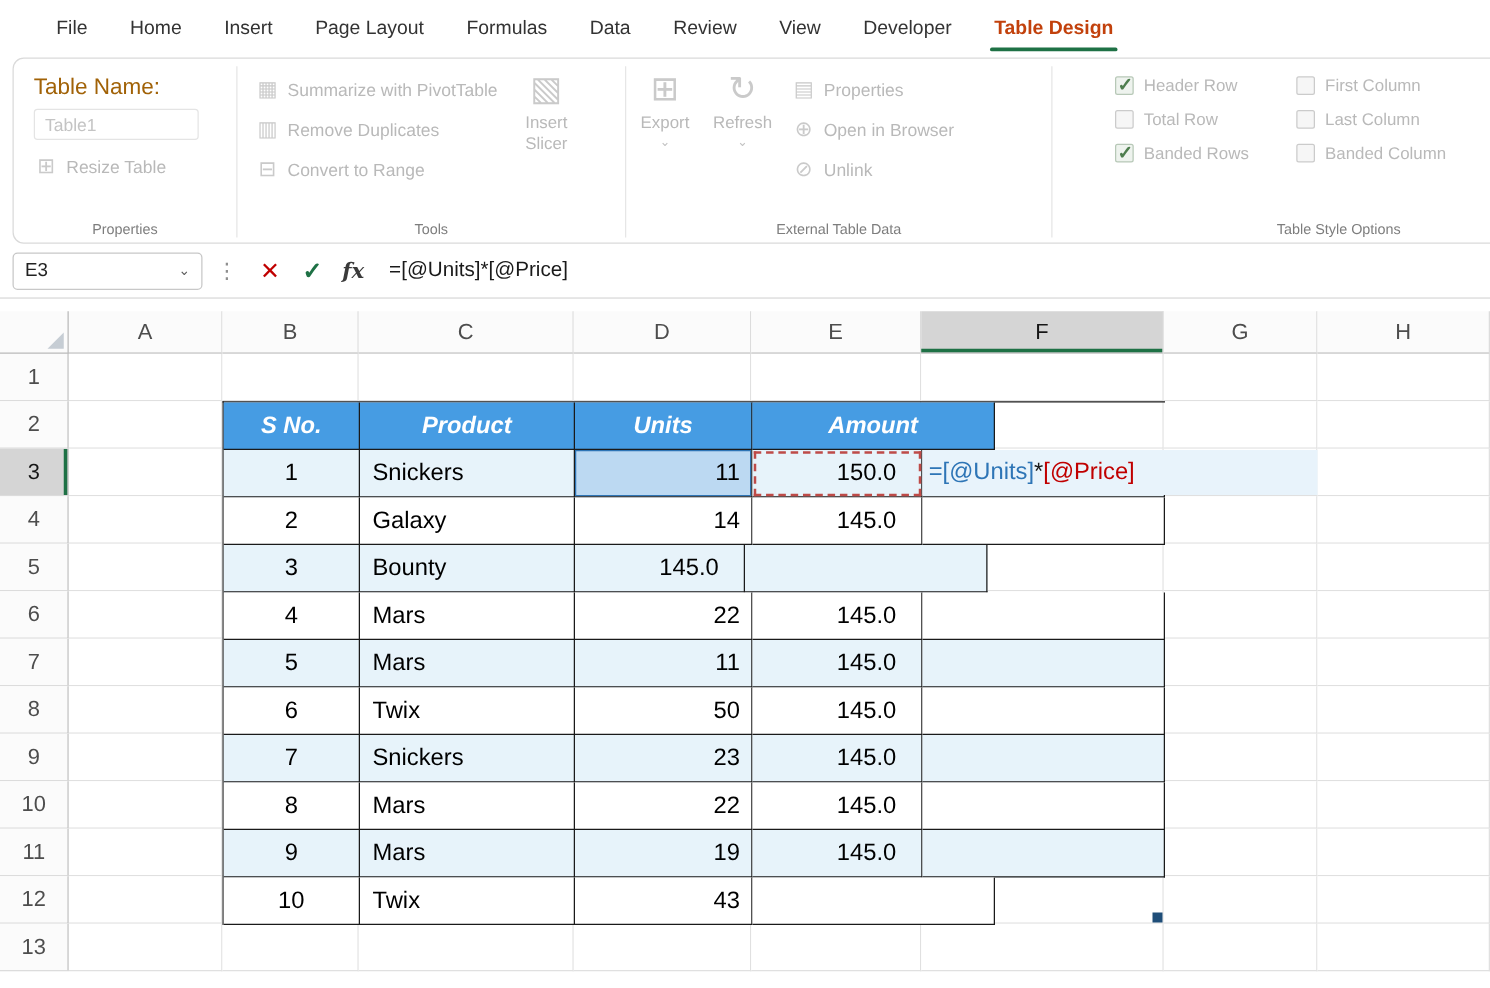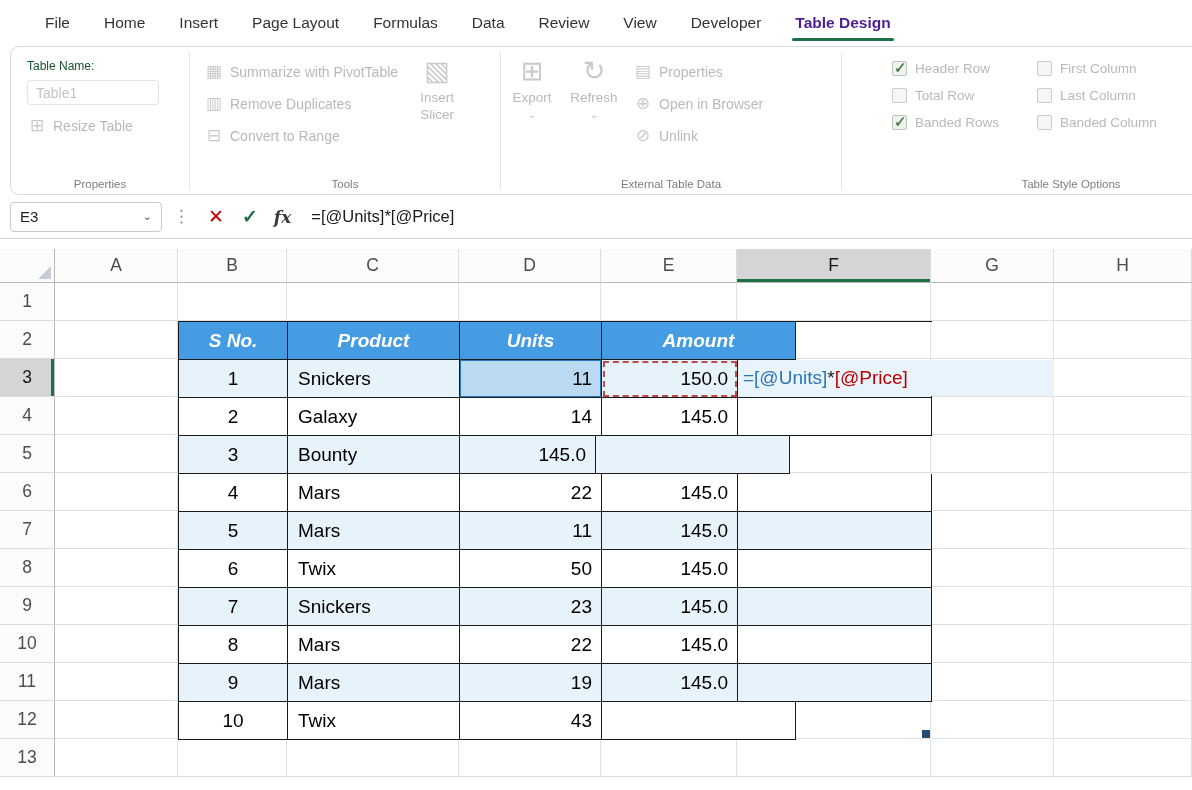--- a/index.html
+++ b/index.html
@@ -2,36 +2,36 @@
 <html><head>
 <meta charset="utf-8">
 <style>
   * { box-sizing: border-box; margin: 0; padding: 0; }
   html,body { width:1192px; height:790px; overflow:hidden; background:#fff;
     font-family:"Liberation Sans", sans-serif; cursor:default; }
 
   
   .menubar { height:46px; display:flex; align-items:stretch; padding-left:28px; background:#fff; }
   .mtab { padding:0 17px; font-size:15.5px; color:#333; display:flex; align-items:center; position:relative; }
-  .mtab.active { color:#4c1d95; font-weight:700; }
+  .mtab.active { color:#c2410c; font-weight:700; }
   .mtab.active::after { content:""; position:absolute; left:14px; right:14px; bottom:5px; height:3px;
     background:#1E7145; border-radius:2px; }
 
   
   .ribbon { height:149px; margin:0 -14px 0 10px; border:1px solid #dadada; border-radius:9px;
     display:flex; background:#fff; position:relative; overflow:hidden; }
   .rib-group { position:relative; display:flex; }
   .rg-label { position:absolute; bottom:4px; left:0; width:100%; text-align:center;
     font-size:11.5px; color:#7d7d7d; }
   .rib-sep { width:1px; background:#e6e6e6; margin:6px 0 4px 0; }
   .ric { font-size:17px; color:#cacaca; width:20px; text-align:center; flex:none; }
   .rib-item { display:flex; align-items:center; gap:6px; font-size:14px; color:#b9b9b9; white-space:nowrap; }
 
   .rib-properties { width:178px; flex-direction:column; padding:12px 6px 0 16px; }
-  .tn-label { font-size:12px; color:#14532d; margin-bottom:7px; }
+  .tn-label { font-size:18px; color:#a16207; margin-bottom:7px; }
   .tn-input { width:132px; height:25px; border:1px solid #e4e4e4; border-radius:3px;
     display:flex; align-items:center; padding:0 8px; font-size:14px; color:#c4c4c4; margin-bottom:10px; }
 
   .rib-tools { width:310px; }
   .tools-col { display:flex; flex-direction:column; gap:11px; padding:14px 8px 0 14px; }
   .bigbtn { width:62px; display:flex; flex-direction:column; align-items:center; padding-top:11px;
     font-size:13.5px; color:#b9b9b9; text-align:center; line-height:1.25; }
   .bigbtn .bic { font-size:27px; color:#cacaca; line-height:1; margin-bottom:5px; }
   .bigbtn .chev { font-size:10px; color:#c2c2c2; margin-top:2px; }
 
@@ -82,21 +82,21 @@
 
   
   .xl-table { position:absolute; left:178px; top:82px; z-index:3;
     border-top:1px solid #1a1a1a; border-left:1px solid #1a1a1a; width:754px; }
   .t-row { display:flex; height:38px; }
   .tc { border-right:1px solid #1a1a1a; border-bottom:1px solid #1a1a1a; background:#fff;
     display:flex; align-items:center; font-size:19px; color:#000; position:relative; flex:none; }
   .c-sno   { width:109px; justify-content:center; }
   .c-prod  { width:172px; padding-left:10px; }
   .c-units { width:142px; justify-content:flex-end; padding-right:9px; }
-  .c-price { width:136px; justify-content:flex-end; padding-right:9px; }
+  .c-price { width:136px; justify-content:flex-end; padding-right:20px; }
   .c-amt   { width:194px; }
   .t-head .tc { background:#469CE3; color:#fff; font-weight:700; font-style:italic;
     justify-content:center; padding:0; }
   .t-row.banded .tc { background:#E7F3FA; }
   .ref-units { background:#BCD9F2 !important; box-shadow:inset 0 0 0 1px #2E75B6; }
   .ref-price { outline:2px dashed #BE4B48; outline-offset:-3px; }
   .formula-overlay { position:absolute; left:0; top:0; height:calc(100% - 1px); z-index:6;
     display:flex; align-items:center; background:#E8F3FB; padding-left:5px;
     white-space:nowrap; width:316px; font-size:19px; }
   .f-blue { color:#2E75B6; } .f-op { color:#1a1a1a; } .f-red { color:#C00000; }

